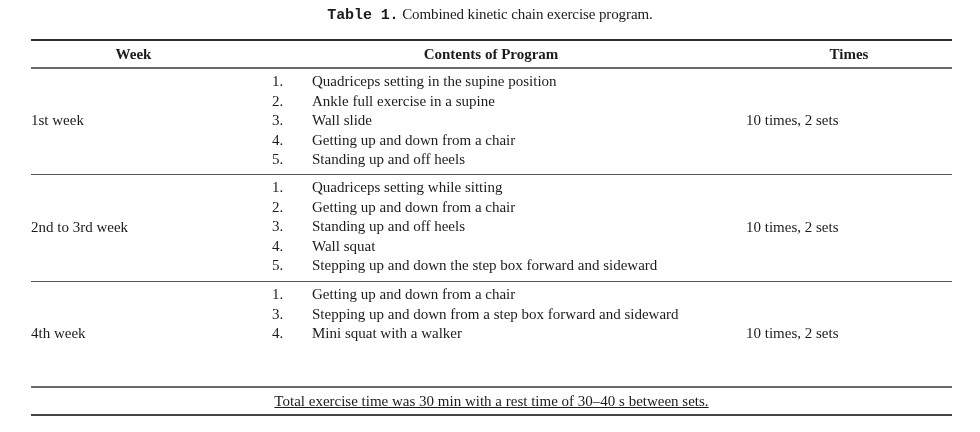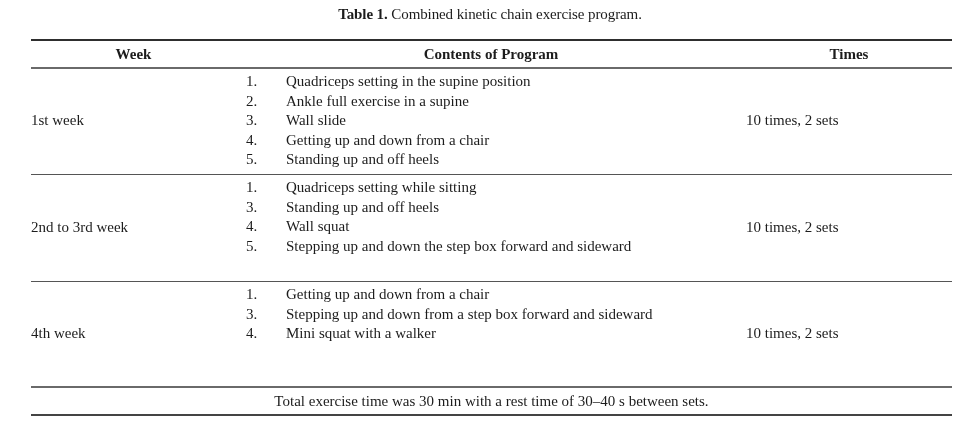--- a/index.html
+++ b/index.html
@@ -1,40 +1,40 @@
 <!DOCTYPE html>
 <html><head>
 <meta charset="utf-8">
 <style>
   html, body { margin:0; padding:0; background:#ffffff; }
   body { width:980px; height:432px; position:relative; overflow:hidden;
          font-family:"Liberation Serif","DejaVu Serif",serif; color:#1c1c1c; }
   .caption { position:absolute; top:6px; left:0; width:980px; text-align:center;
              font-size:15px; letter-spacing:-0.1px; }
-  .caption b { font-weight:bold; }
+  .caption b { font-weight:bold;font-family:Liberation Mono, monospace; }
   .rule { position:absolute; left:31px; width:921px; background:#2e2e2e; }
   .r-top { top:39px; height:2px; }
   .r-head { top:67px; height:2px; background:#6a6a6a; }
   .r-1 { top:174px; height:1px; background:#555; }
   .r-2 { top:281px; height:1px; background:#555; }
   .r-3 { top:386px; height:2px; background:#6a6a6a; }
   .r-bot { top:414px; height:2px; background:#444; }
   .hdr { position:absolute; top:41px; height:28px; line-height:26px; font-weight:bold; font-size:15px; text-align:center; }
   .col-week { left:31px; width:205px; }
   .col-content { left:236px; width:510px; }
   .col-times { left:746px; width:206px; }
   .row { position:absolute; left:0; width:980px; }
   .cell-week, .cell-times { position:absolute; font-size:15px; text-align:left; }
   .cell-week { left:31px; width:205px; }
   .cell-times { left:746px; width:190px; }
   ol.items { position:absolute; left:246px; margin:0; padding:0; list-style:none; font-size:15px; }
-  ol.items li { height:19.5px; line-height:19.5px; white-space:nowrap; }
+  ol.items li { height:19.5px; line-height:19.5px; white-space:nowrap;margin-left:26px; }
   ol.items .num { display:inline-block; width:40px; }
   .footer { position:absolute; top:388px; left:31px; width:921px; height:26px; line-height:26px;
-            text-align:center; font-size:15px; }
+            text-align:center; font-size:15px;text-decoration:underline; }
 </style>
 </head>
 <body>
 
 <div class="caption"><b>Table 1.</b><span> Combined kinetic chain exercise program.</span></div>
 
 <div>
   <div class="rule r-top"></div>
   <div class="hdr col-week">Week</div>
   <div class="hdr col-content">Contents of Program</div>
@@ -51,20 +51,21 @@
       <li><span class="num">5.</span><span>Standing up and off heels</span></li>
     </ol>
     <div class="cell-times" style="top:112px">10 times, 2 sets</div>
   </div>
   <div class="rule r-1"></div>
 
   <div class="row">
     <div class="cell-week" style="top:219px">2nd to 3rd week</div>
     <ol class="items" style="top:178px">
       <li><span class="num">1.</span><span>Quadriceps setting while sitting</span></li>
+      <li><span class="num">2.</span><span>Getting up and down from a chair</span></li>
       <li><span class="num">3.</span><span>Standing up and off heels</span></li>
       <li><span class="num">4.</span><span>Wall squat</span></li>
       <li><span class="num">5.</span><span>Stepping up and down the step box forward and sideward</span></li>
     </ol>
     <div class="cell-times" style="top:219px">10 times, 2 sets</div>
   </div>
   <div class="rule r-2"></div>
 
   <div class="row">
     <div class="cell-week" style="top:325px">4th week</div>

